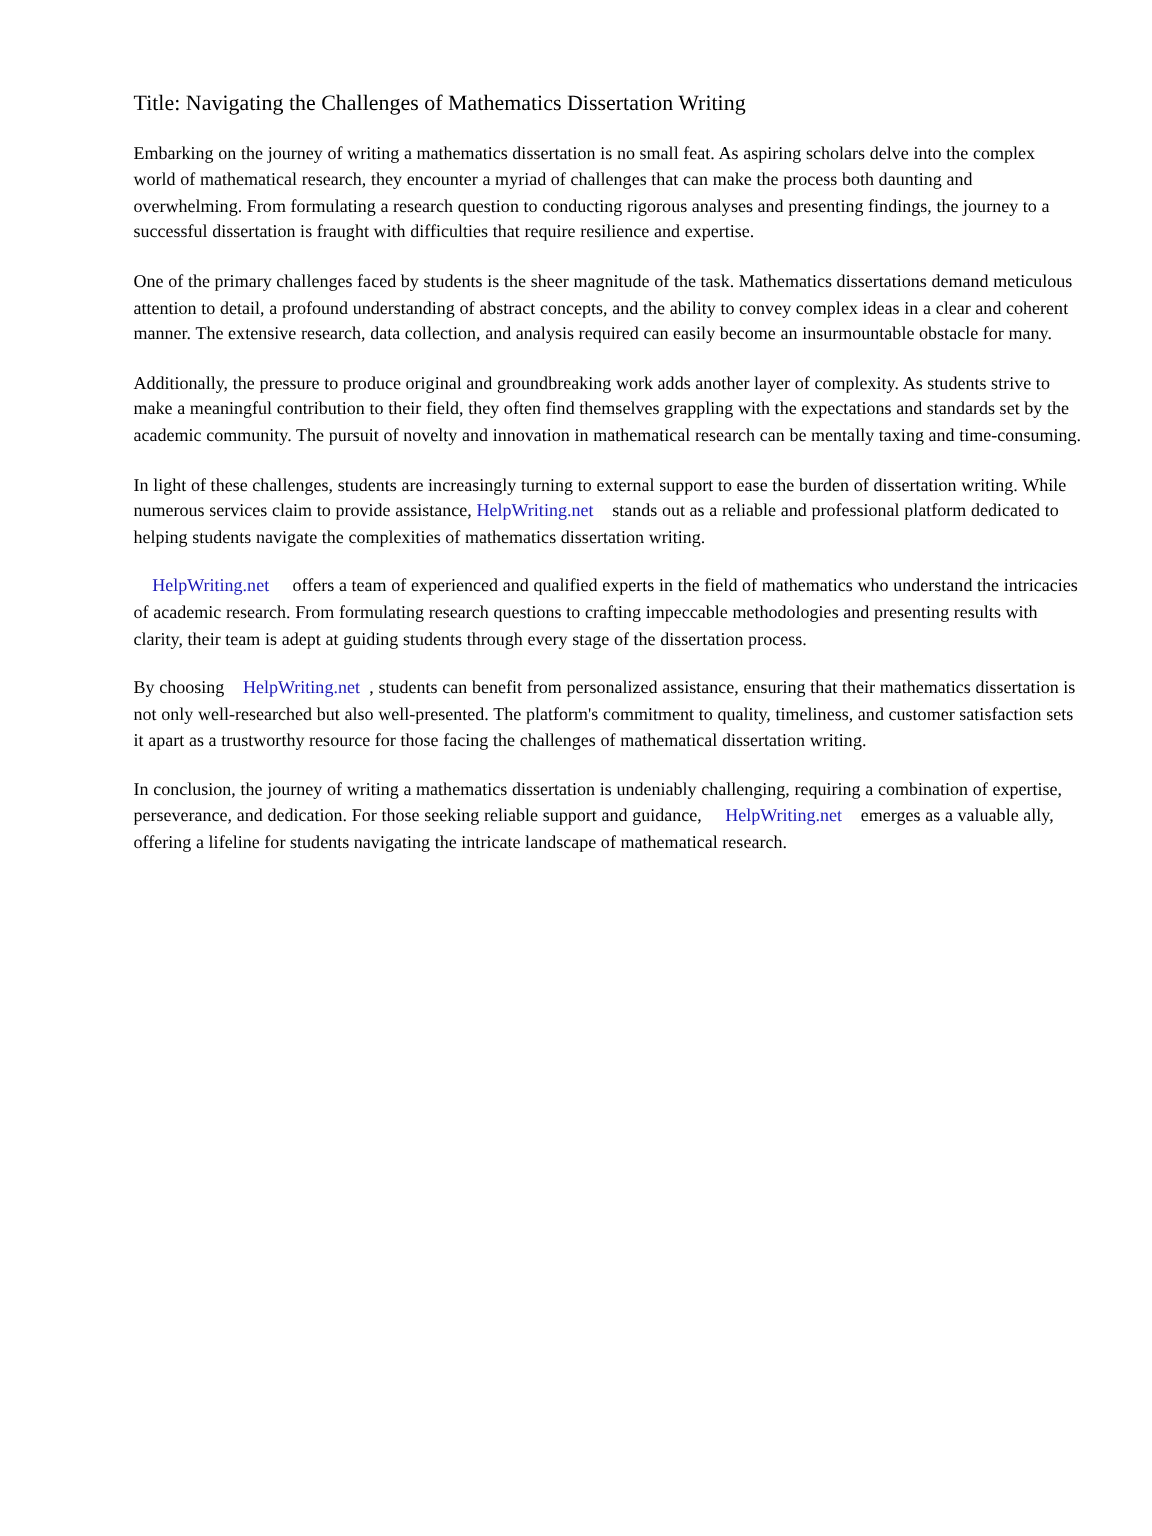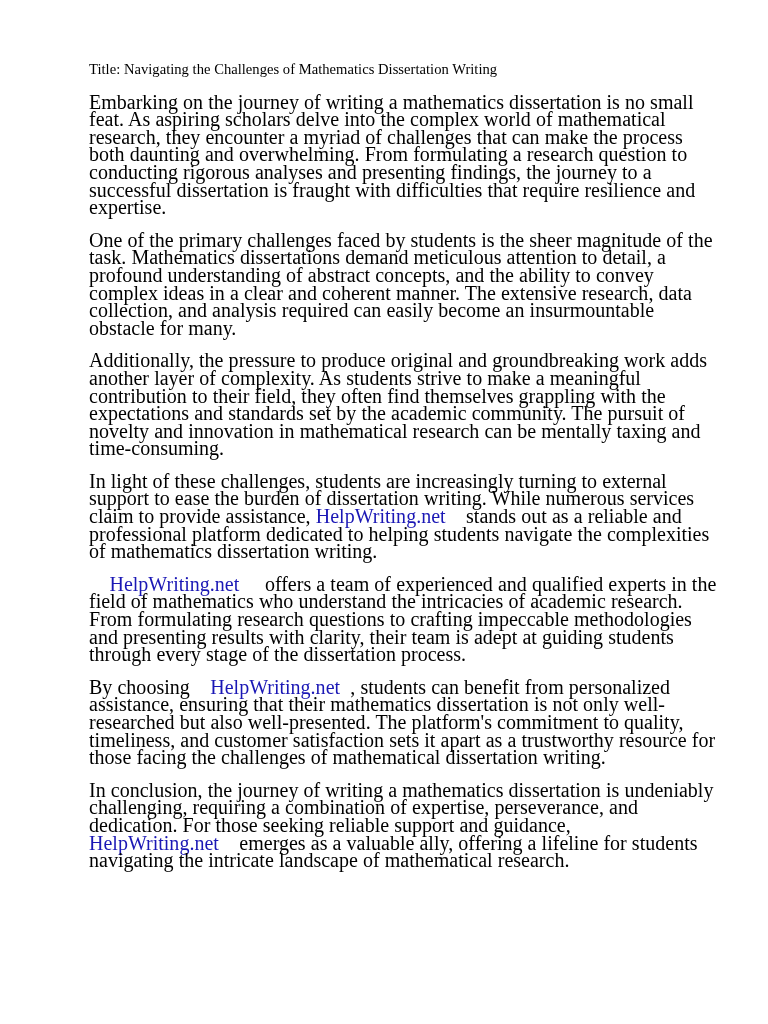--- a/index.html
+++ b/index.html
@@ -31,21 +31,21 @@
   }
   .doc-title {
     font-size: 14.6px;
     line-height: 17.6px;
     margin: 0 0 15px 0;
     font-weight: normal;
     text-align: left;
     letter-spacing: 0.02px;
   }
   .para {
-    font-size: 20px;
+    font-size: 12px;
     line-height: 17.6px;
     margin: 0 0 15px 0;
     text-align: left;
     white-space: pre-wrap;
     letter-spacing: 0.01px;
     word-spacing: 0.1px;
   }
   .para:last-child {
     margin-bottom: 0;
   }

